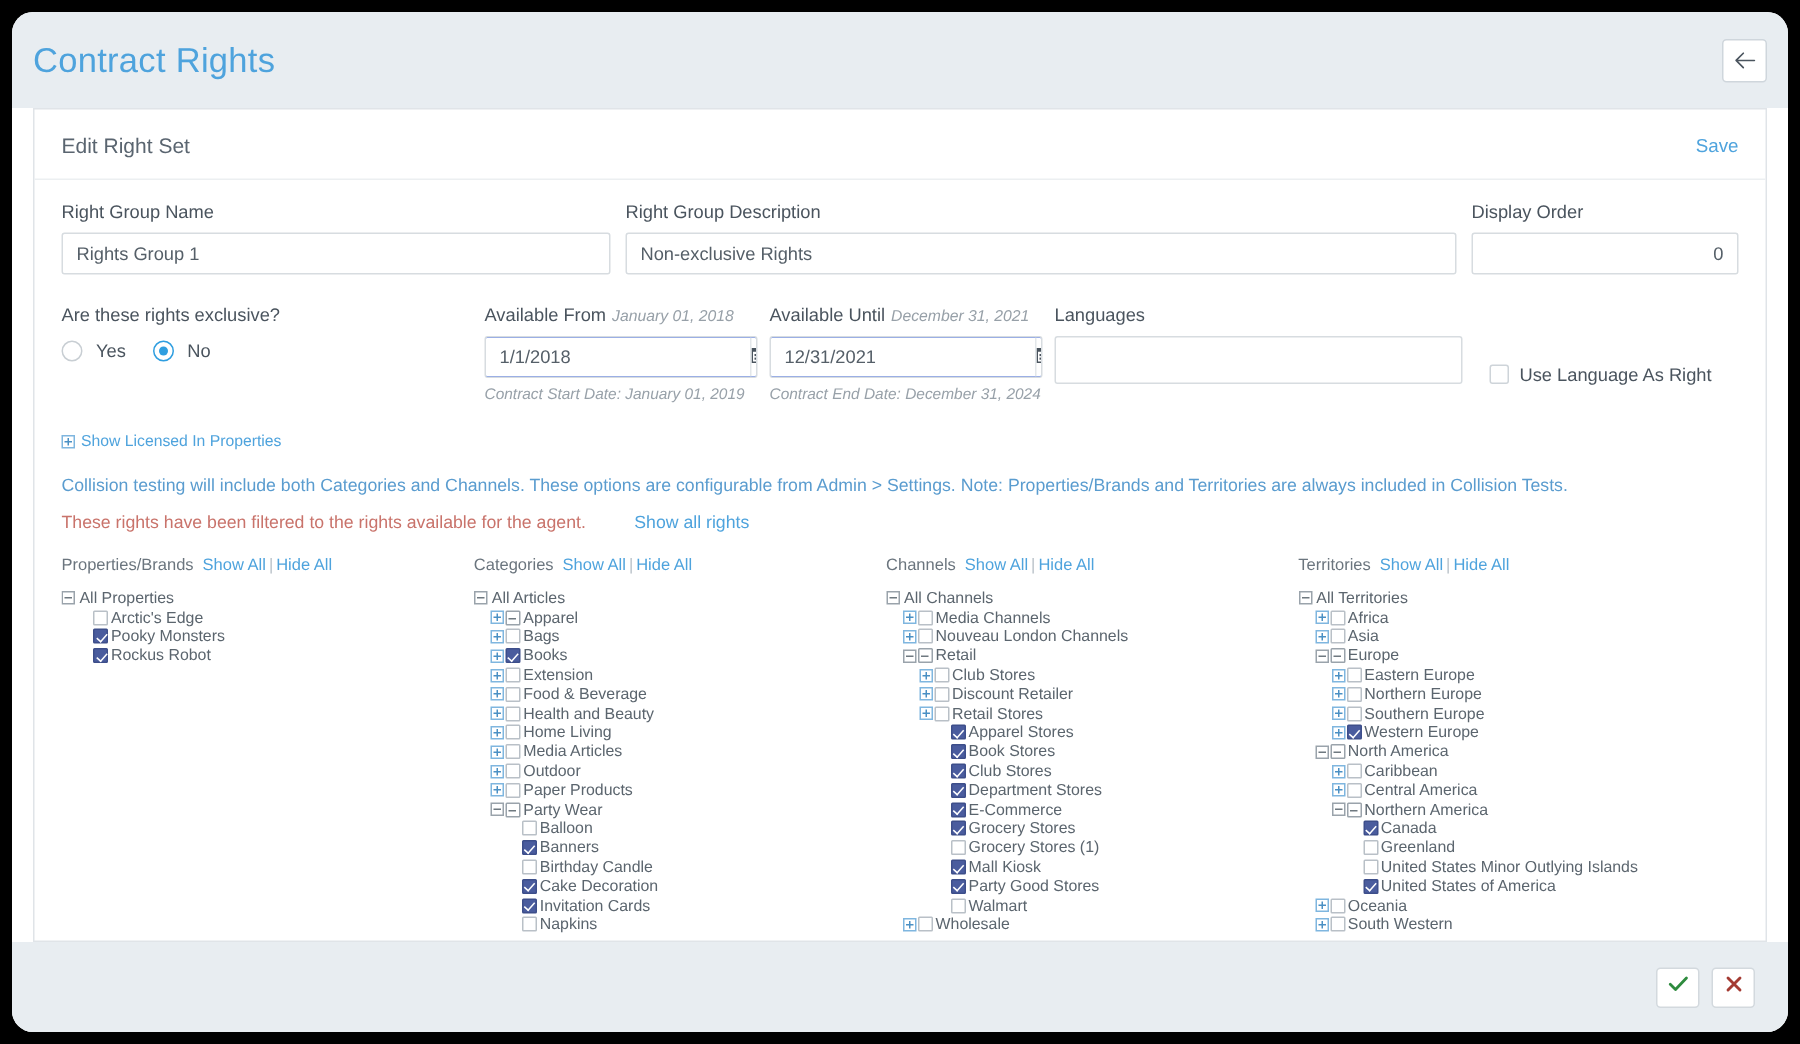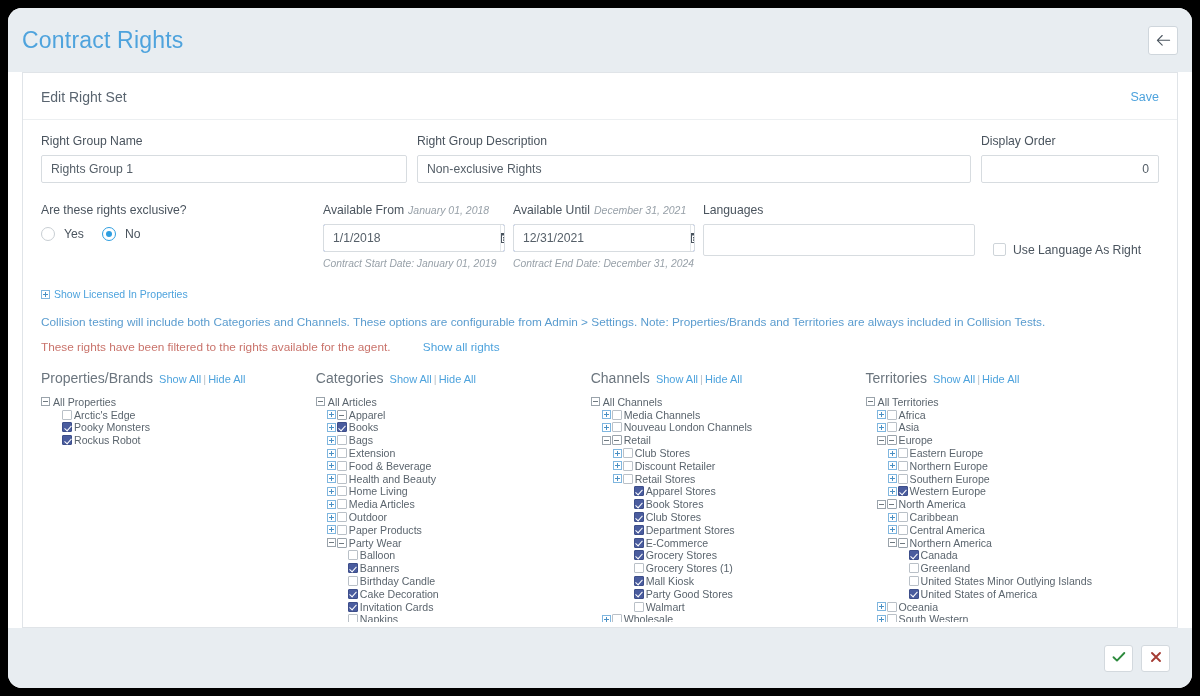--- a/index.html
+++ b/index.html
@@ -253,21 +253,21 @@
   }
   .tcol { width: 281px; }
   .tcol.last { width: 300px; }
   .tcol-head {
     display: flex;
     align-items: baseline;
     gap: 6px;
     margin-bottom: 10px;
   }
   .tcol-title {
-    font-size: 14px;
+    font-size: 11px;
     color: #6b757e;
     font-weight: 400;
   }
   .tcol-links { font-size: 11px; color: #4ea3dd; }
   .tcol-links span { cursor: pointer; }
   .tcol-links .sep { color: #b9c1c8; cursor: default; margin: 0 2px; }
 
   .tree { }
   .tnode {
     display: flex;
@@ -518,29 +518,29 @@
                   </span>
                   <span class="cbx" style="border-color: rgb(154, 163, 171);">
                     <span style="position:absolute;left:1.5px;top:4px;width:5px;height:1px;background:#6f7980"></span>
                   </span>
                   <span class="tlabel">Apparel</span>
                 </div>
                 <div class="tnode" style="padding-left: 11px;">
                   <span class="toggle">
                     <span class="plusbox"></span>
                   </span>
+                  <span class="cbx"></span>
+                  <span class="tlabel">Bags</span>
+                </div>
+                <div class="tnode" style="padding-left: 11px;">
+                  <span class="toggle">
+                    <span class="plusbox"></span>
+                  </span>
                   <span class="cbx checked"></span>
                   <span class="tlabel">Books</span>
-                </div>
-                <div class="tnode" style="padding-left: 11px;">
-                  <span class="toggle">
-                    <span class="plusbox"></span>
-                  </span>
-                  <span class="cbx"></span>
-                  <span class="tlabel">Bags</span>
                 </div>
                 <div class="tnode" style="padding-left: 11px;">
                   <span class="toggle">
                     <span class="plusbox"></span>
                   </span>
                   <span class="cbx"></span>
                   <span class="tlabel">Extension</span>
                 </div>
                 <div class="tnode" style="padding-left: 11px;">
                   <span class="toggle">

